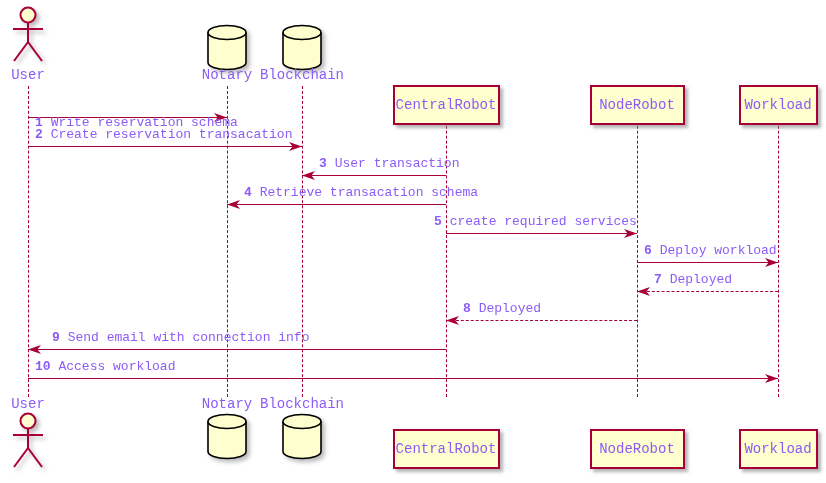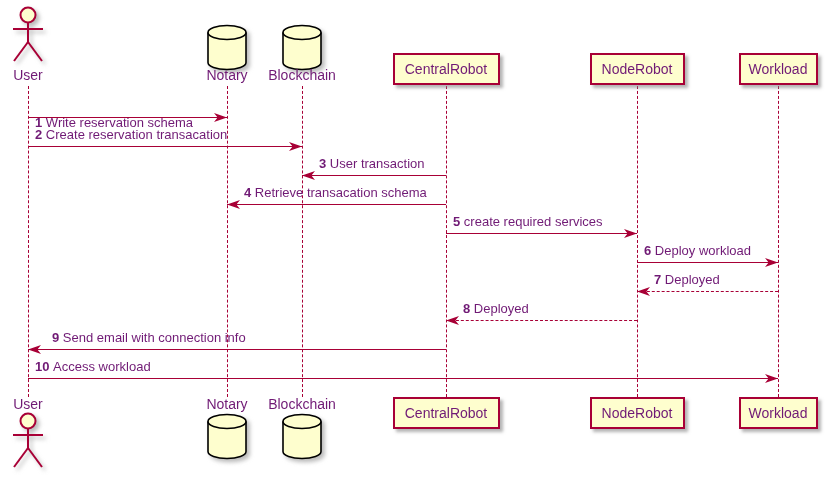--- a/index.html
+++ b/index.html
@@ -1,25 +1,25 @@
 <!DOCTYPE html>
 <html><head>
 <meta charset="utf-8">
 <style>
   html,body{margin:0;padding:0;background:#ffffff;}
   #stage{
     position:relative;width:826px;height:483px;background:#ffffff;overflow:hidden;
-    font-family:Liberation Sans, sans-serif;color:#701a75;
+    font-family:Liberation Mono, monospace;color:#8b5cf6;
   }
   .pbox{
-    position:absolute;box-sizing:border-box;height:32px;
+    position:absolute;box-sizing:border-box;height:40px;
     background:#FEFECE;border:2px solid #A80036;
     box-shadow:3px 3px 3px rgba(130,130,130,.6);
     display:flex;align-items:center;justify-content:center;
-    font-size:14px;white-space:nowrap;
+    font-size:14px;white-space:nowrap;margin-top:32px;
   }
   .plabel{
     position:absolute;width:120px;text-align:center;font-size:14px;
     white-space:nowrap;line-height:16px;
   }
   .lifeline{position:absolute;width:0;border-left:1px dashed #A80036;}
   .msgline{position:absolute;height:0;}
   .msgline.solid{border-top:1px solid #A80036;}
   .msgline.dashed{border-top:1px dashed #A80036;}
   .arrowhead{position:absolute;width:13px;height:9px;background:#A80036;}
@@ -106,21 +106,21 @@
     <div class="arrowhead right" style="top: 142px; left: 289px;"></div>
     <div class="msglabel" style="top: 127px; left: 35px;"><b>2</b>&nbsp;<span>Create reservation transacation</span></div>
     <div class="msgline solid" style="left: 302px; top: 175px; width: 144px;"></div>
     <div class="arrowhead left" style="top: 171px; left: 302px;"></div>
     <div class="msglabel" style="top: 156px; left: 319px;"><b>3</b>&nbsp;<span>User transaction</span></div>
     <div class="msgline solid" style="left: 227px; top: 204px; width: 219px;"></div>
     <div class="arrowhead left" style="top: 200px; left: 227px;"></div>
     <div class="msglabel" style="top: 185px; left: 244px;"><b>4</b>&nbsp;<span>Retrieve transacation schema</span></div>
     <div class="msgline solid" style="left: 446px; top: 233px; width: 191px;"></div>
     <div class="arrowhead right" style="top: 229px; left: 624px;"></div>
-    <div class="msglabel" style="top: 214px; left: 453px;"><b>5</b>&nbsp;<span>create required services</span></div>
+    <div class="msglabel" style="top: 214px; left: 434px;"><b>5</b>&nbsp;<span>create required services</span></div>
     <div class="msgline solid" style="left: 637px; top: 262px; width: 141px;"></div>
     <div class="arrowhead right" style="top: 258px; left: 765px;"></div>
     <div class="msglabel" style="top: 243px; left: 644px;"><b>6</b>&nbsp;<span>Deploy workload</span></div>
     <div class="msgline dashed" style="left: 637px; top: 291px; width: 141px;"></div>
     <div class="arrowhead left" style="top: 287px; left: 637px;"></div>
     <div class="msglabel" style="top: 272px; left: 654px;"><b>7</b>&nbsp;<span>Deployed</span></div>
     <div class="msgline dashed" style="left: 446px; top: 320px; width: 191px;"></div>
     <div class="arrowhead left" style="top: 316px; left: 446px;"></div>
     <div class="msglabel" style="top: 301px; left: 463px;"><b>8</b>&nbsp;<span>Deployed</span></div>
     <div class="msgline solid" style="left: 28px; top: 349px; width: 418px;"></div>

